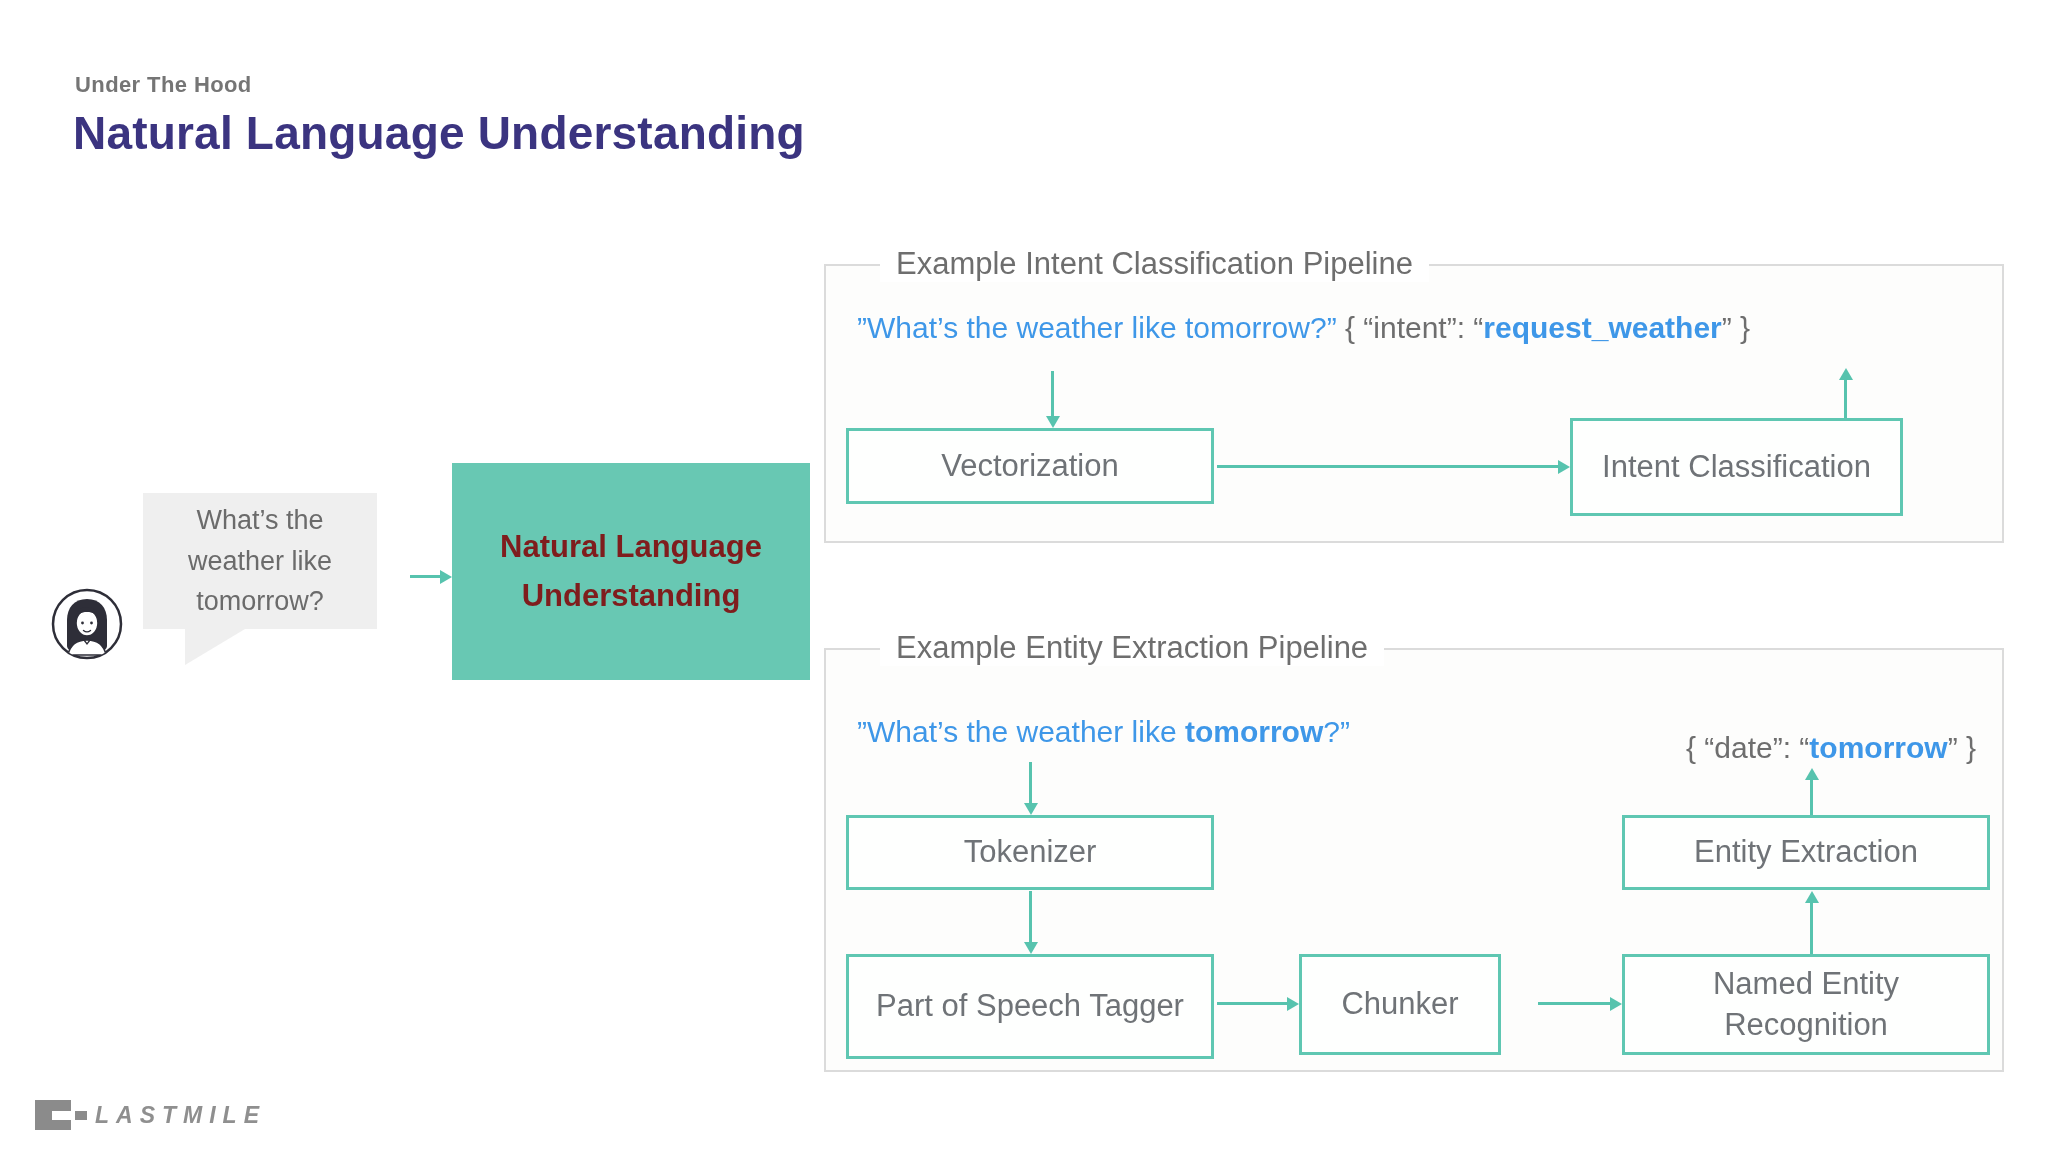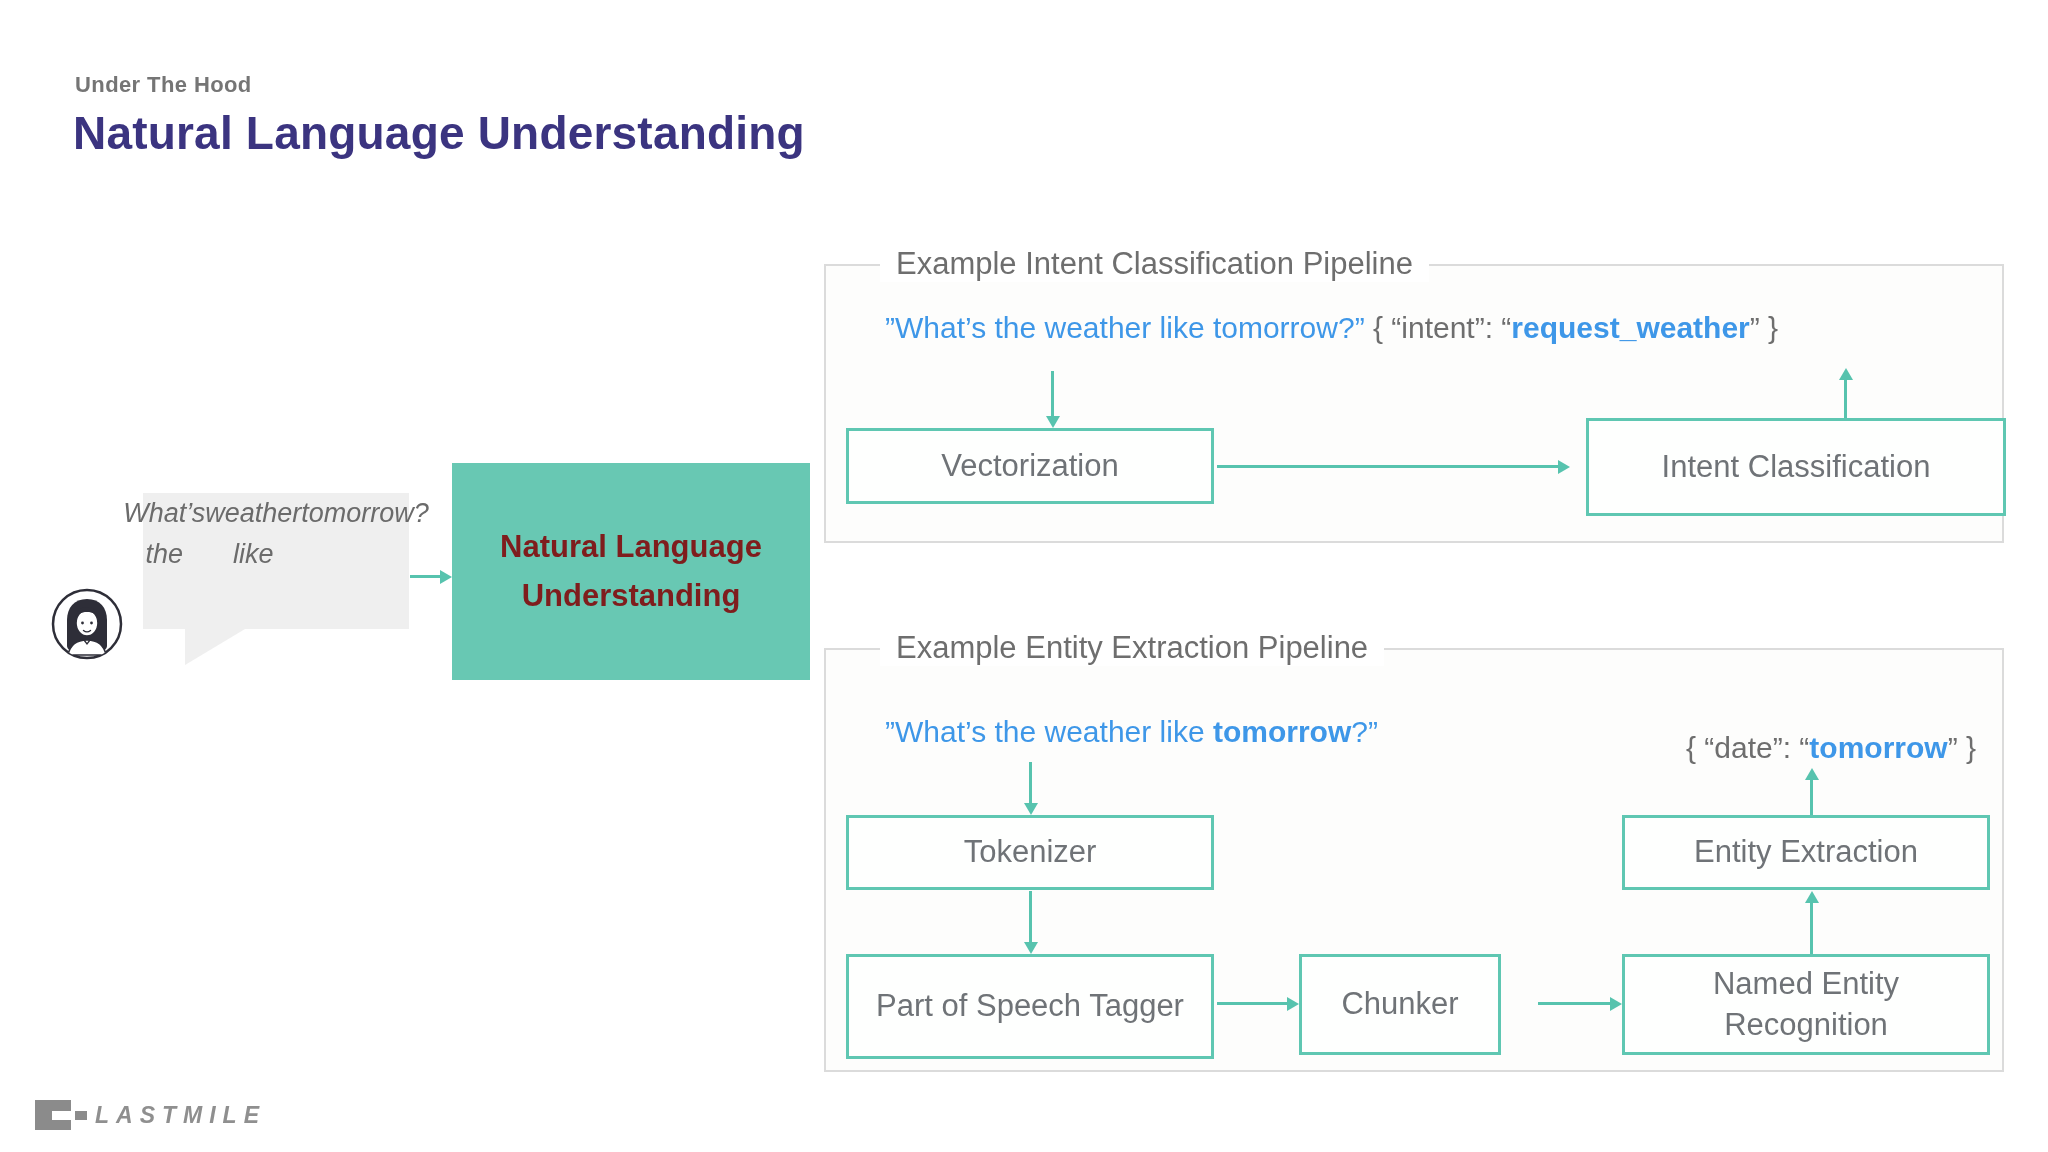--- a/index.html
+++ b/index.html
@@ -6,23 +6,23 @@
   .slide{
     position:relative;width:2048px;height:1152px;background:#ffffff;overflow:hidden;
     font-family:"Liberation Sans", sans-serif;
   }
   
   .eyebrow{position:absolute;left:75px;top:72px;font-size:22px;font-weight:700;color:#757575;letter-spacing:.4px;}
   .page-title{position:absolute;left:73px;top:106px;font-size:46px;font-weight:700;color:#3B3480;letter-spacing:.2px;}
   
   .avatar{position:absolute;left:50px;top:587px;width:74px;height:74px;}
   .bubble{
-    position:absolute;left:143px;top:493px;width:266px;height:136px;background:#EFEFEF;
-    display:flex;justify-content:center;text-align:center;
-    font-style:italic;color:#6B6B6B;font-size:27px;line-height:1.5;
+    position:absolute;left:143px;top:493px;width:234px;height:136px;background:#EFEFEF;
+    display:flex;flex-direction:column;justify-content:center;text-align:center;
+    color:#6B6B6B;font-size:27px;line-height:1.5;
   }
   .bubble-tail{position:absolute;left:42px;top:100%;width:0;height:0;
     border-top:36px solid #EFEFEF;border-right:60px solid transparent;}
   .nlu-box{
     position:absolute;left:452px;top:463px;width:358px;height:217px;background:#68C8B3;
     color:#7f1d1d;font-weight:700;font-size:31px;line-height:1.55;
     display:flex;flex-direction:column;align-items:center;justify-content:center;text-align:center;
   }
   
   .pipeline{position:absolute;border:2px solid #DBDBDB;background:#FDFDFC;}
@@ -32,21 +32,21 @@
     position:absolute;top:-20px;left:54px;background:#ffffff;padding:0 16px;
     font-size:31px;color:#6E6E6E;white-space:nowrap;
   }
   
   .node{
     position:absolute;display:flex;align-items:center;justify-content:center;text-align:center;
     border:3px solid #5FC7B2;background:#FEFFFE;color:#6F7377;font-size:31px;line-height:1.3;
     box-sizing:border-box;padding:0 12px;
   }
   
-  .sentence{position:absolute;font-size:30px;white-space:nowrap;line-height:1.2;margin-left:28px;}
+  .sentence{position:absolute;font-size:30px;white-space:nowrap;line-height:1.2;}
   .t-blue{color:#3E97E8;}
   .t-gray{color:#6E6E6E;}
   .t-bold{font-weight:700;}
   
   .arr{position:absolute;background:#57C3AE;}
   .arr.h{height:3px;}
   .arr.v{width:3px;}
   .ah{position:absolute;width:0;height:0;}
   .ah-right{border-left:12px solid #57C3AE;border-top:7px solid transparent;border-bottom:7px solid transparent;right:-12px;top:50%;transform:translateY(-50%);}
   .ah-down{border-top:12px solid #57C3AE;border-left:7px solid transparent;border-right:7px solid transparent;bottom:-11px;left:50%;transform:translateX(-50%);}
@@ -114,21 +114,21 @@
     <div class="arr h" style="left:391px;top:199px;width:341px;">
         <span class="ah ah-right"></span>
       </div>
     <div class="arr v" style="left:1018px;top:113px;height:39px;">
         <span class="ah ah-up"></span>
       </div>
 
     <div class="node" style="left:20px;top:162px;width:368px;height:76px;">
       <span>Vectorization</span>
     </div>
-    <div class="node" style="left:744px;top:152px;width:420px;height:98px;margin-left:16px;">
+    <div class="node" style="left:744px;top:152px;width:333px;height:98px;">
       <span>Intent Classification</span>
     </div>
   </div>
 
   <div class="pipeline pipeline-entity">
     <div class="pipeline-title">Example Entity Extraction Pipeline</div>
 
     <div class="sentence" style="left:31px;top:64px;">
       <span class="t-blue">”What’s the weather like </span><span class="t-blue t-bold">tomorrow</span><span class="t-blue">?”</span>
     </div>

